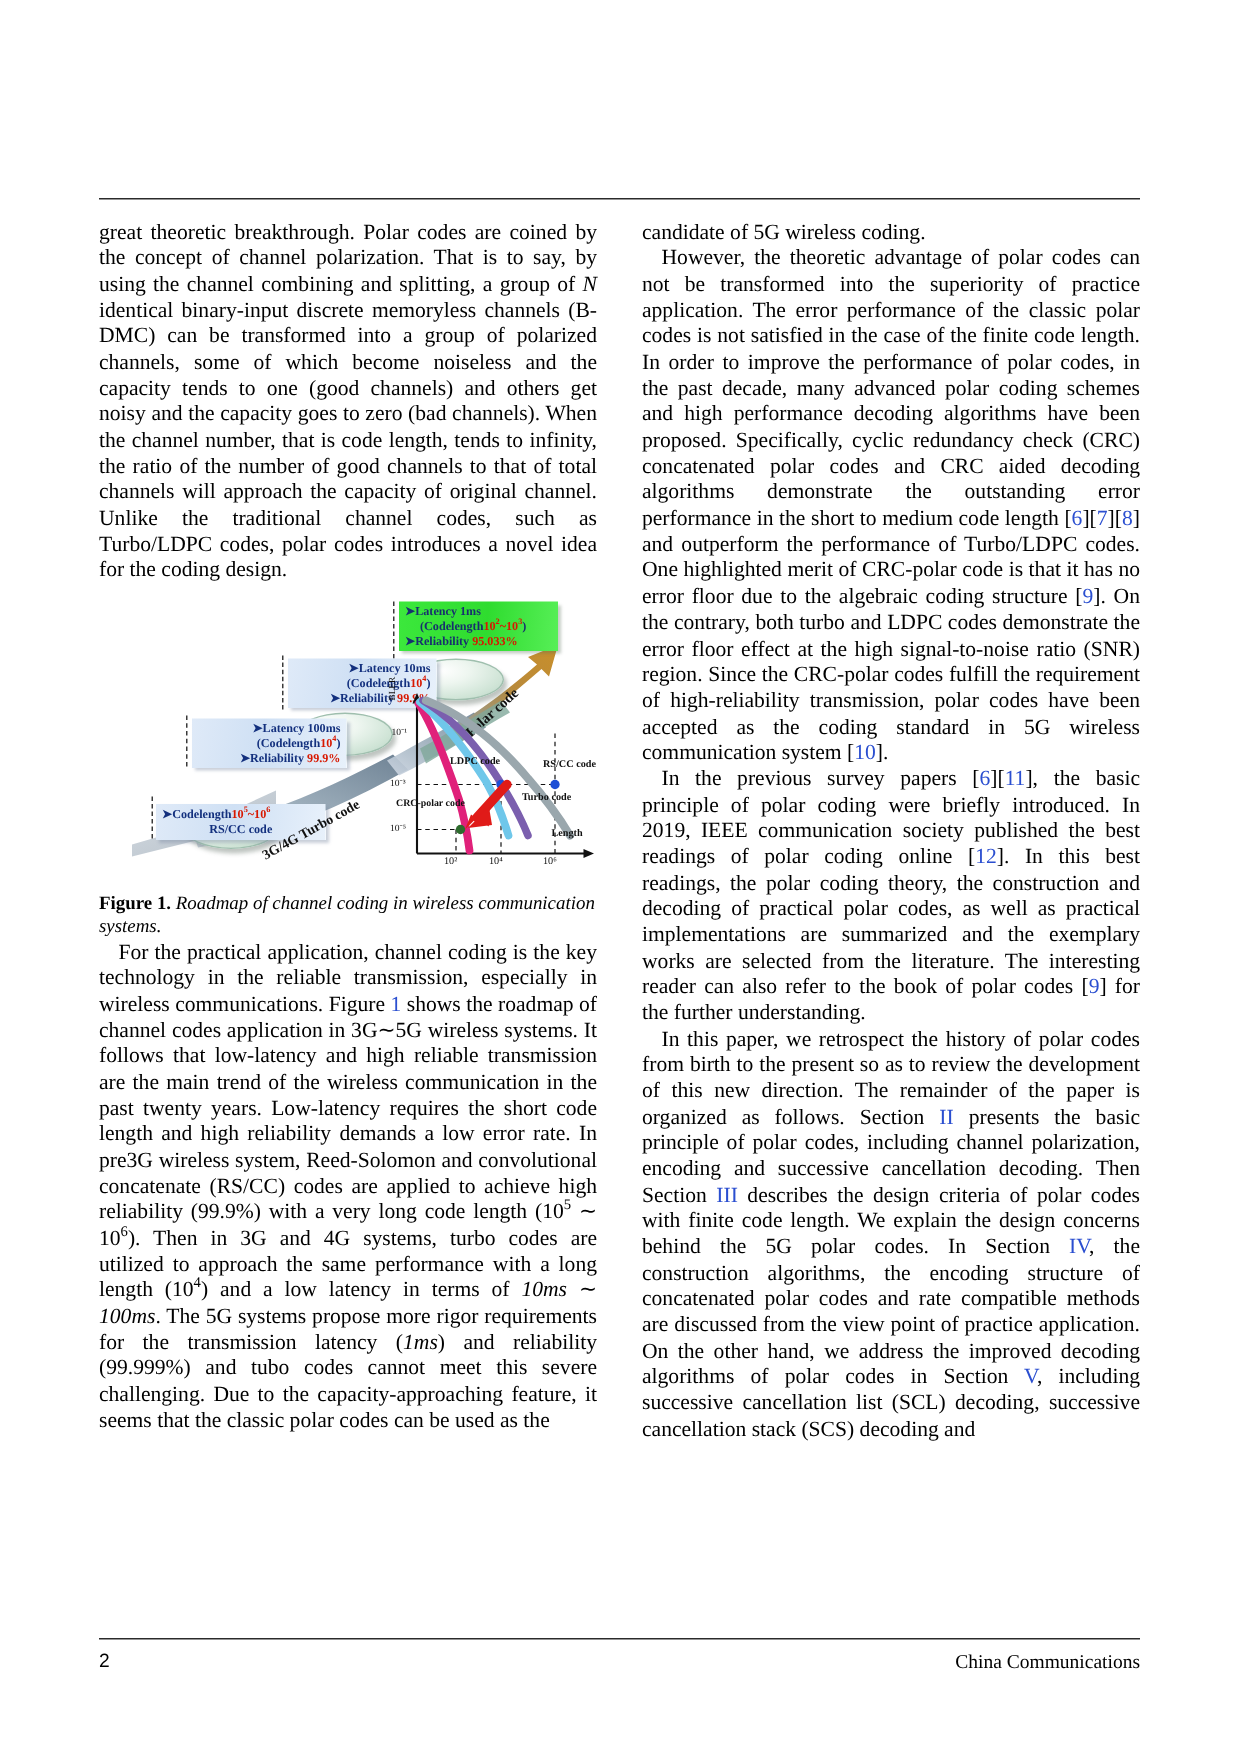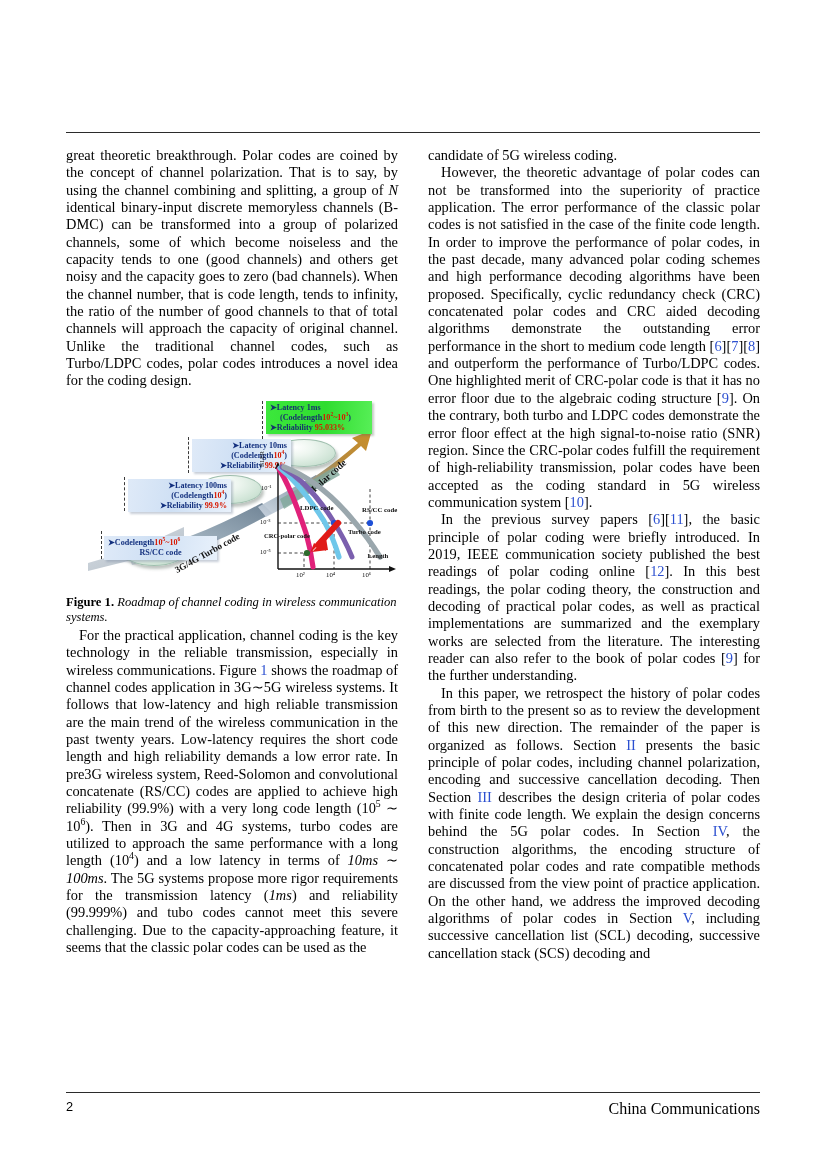--- a/index.html
+++ b/index.html
@@ -160,21 +160,21 @@
   }
   .footer .pnum {
     position: absolute;
     left: 0; top: 0;
     font-family: "Liberation Sans", sans-serif;
     font-size: 12.8px;
   }
   .footer .jname {
     position: absolute;
     right: 0; top: 1px;
-    font-size: 16px;
+    font-size: 13px;
     margin-left: 23px;
   }
 </style>
 </head>
 <body>
 
 <div class="page">
 
   <div class="rule-top"></div>
 

